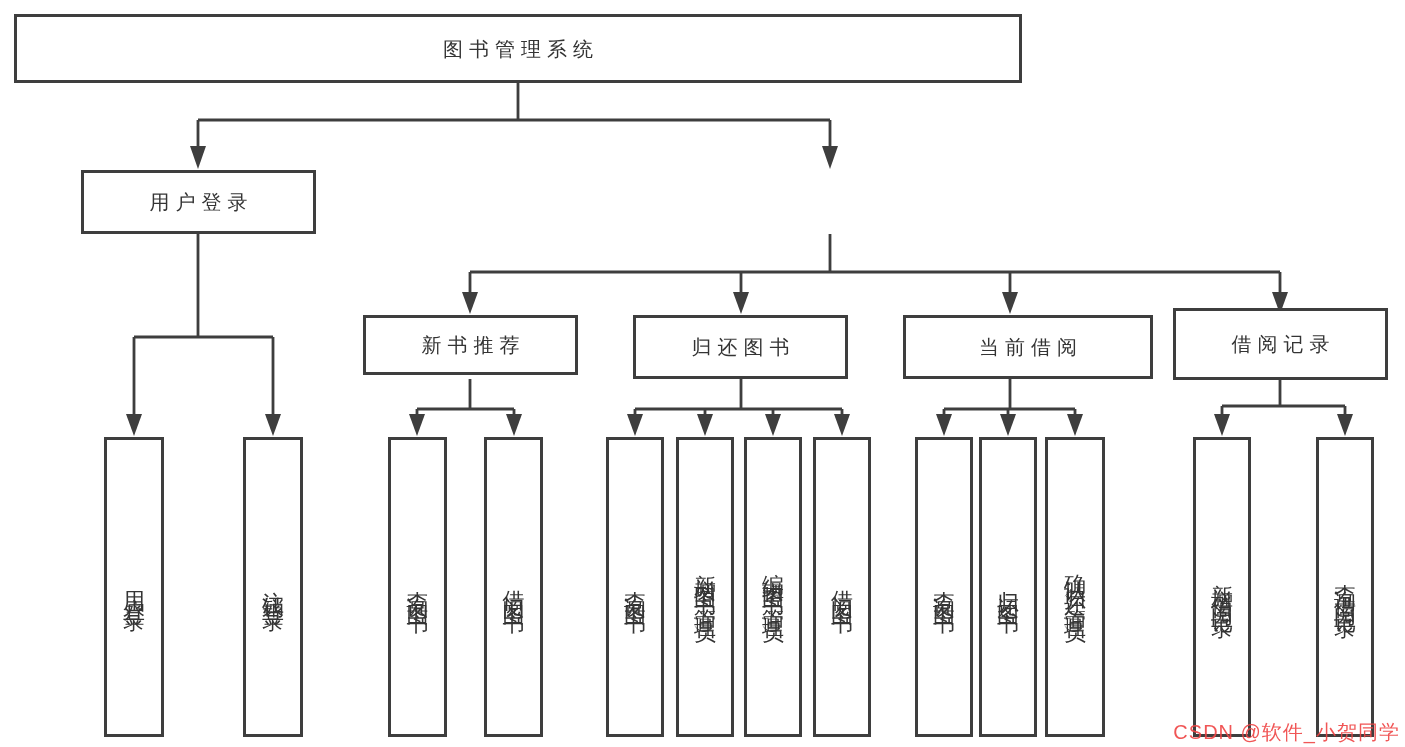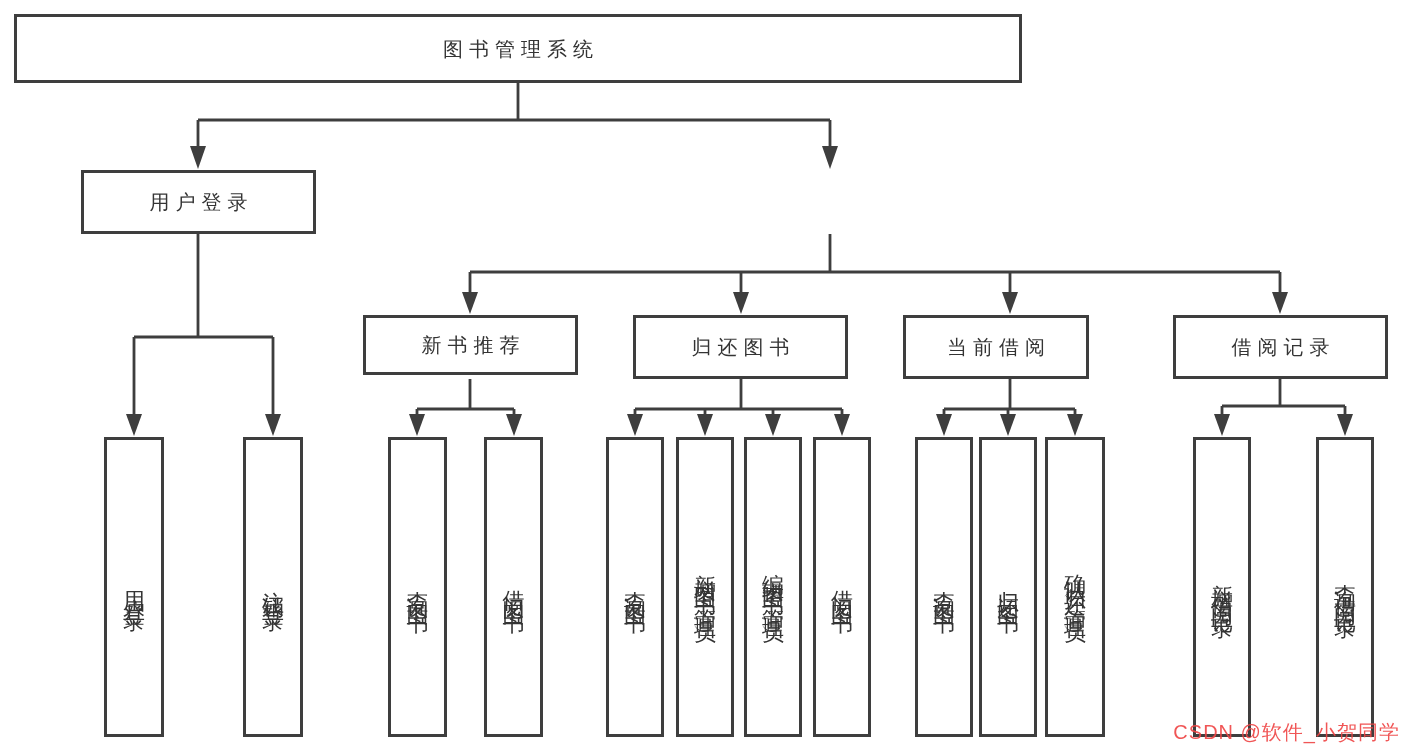--- a/index.html
+++ b/index.html
@@ -70,22 +70,22 @@
       <polygon points="1337,414 1353,414 1345,436"></polygon>
     </g>
   </svg>
 
   <div class="node h root" style="left:14px;top:14px;width:1008px;height:69px">图书管理系统</div>
 
   <div class="node h" style="left:81px;top:170px;width:235px;height:64px">用户登录</div>
 
   <div class="node h" style="left:363px;top:315px;width:215px;height:60px">新书推荐</div>
   <div class="node h" style="left:633px;top:315px;width:215px;height:64px">归还图书</div>
-  <div class="node h" style="left:903px;top:315px;width:186px;height:64px">当前借阅</div>
-  <div class="node h" style="left:1173px;top:315px;width:215px;height:64px">借阅记录</div>
+  <div class="node h" style="left:903px;top:315px;width:250px;height:64px">当前借阅</div>
+  <div class="node h" style="left:1173px;top:308px;width:215px;height:72px">借阅记录</div>
 
   <div class="node v" style="left:104px;top:437px;width:60px;height:300px">用户登录</div>
   <div class="node v" style="left:243px;top:437px;width:60px;height:300px">注销登录</div>
 
   <div class="node v" style="left:388px;top:437px;width:59px;height:300px">查询图书</div>
   <div class="node v" style="left:484px;top:437px;width:59px;height:300px">借阅图书</div>
 
   <div class="node v" style="left:606px;top:437px;width:58px;height:300px">查询图书</div>
   <div class="node v" style="left:676px;top:437px;width:58px;height:300px">新增图书（管理员）</div>
   <div class="node v" style="left:744px;top:437px;width:58px;height:300px">编辑图书（管理员）</div>

